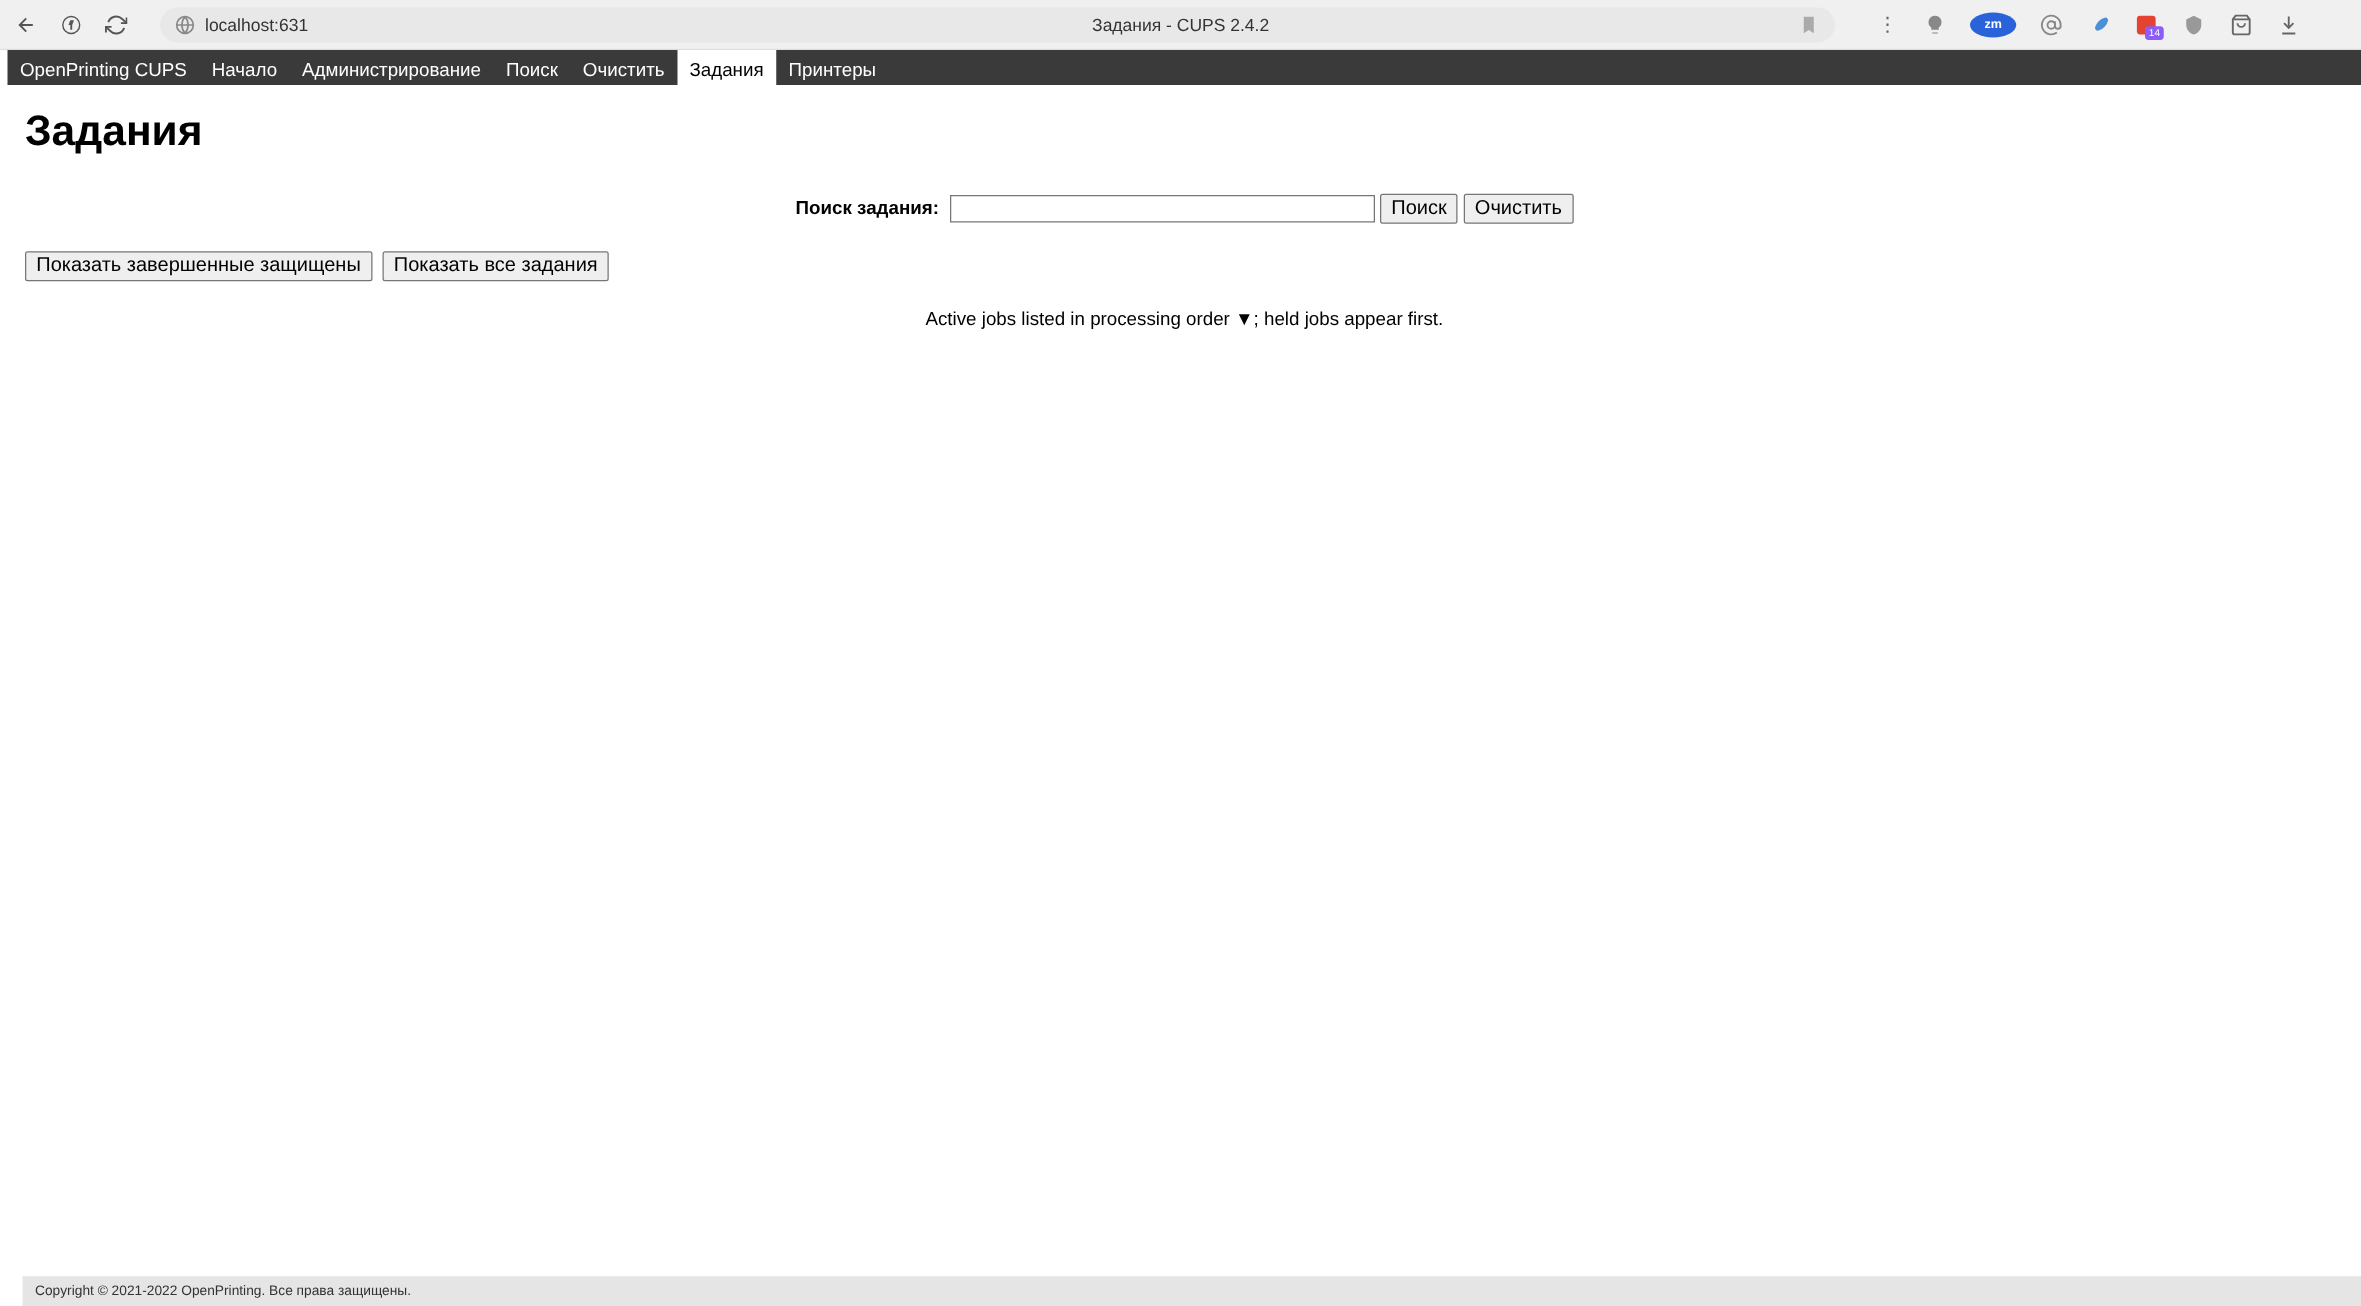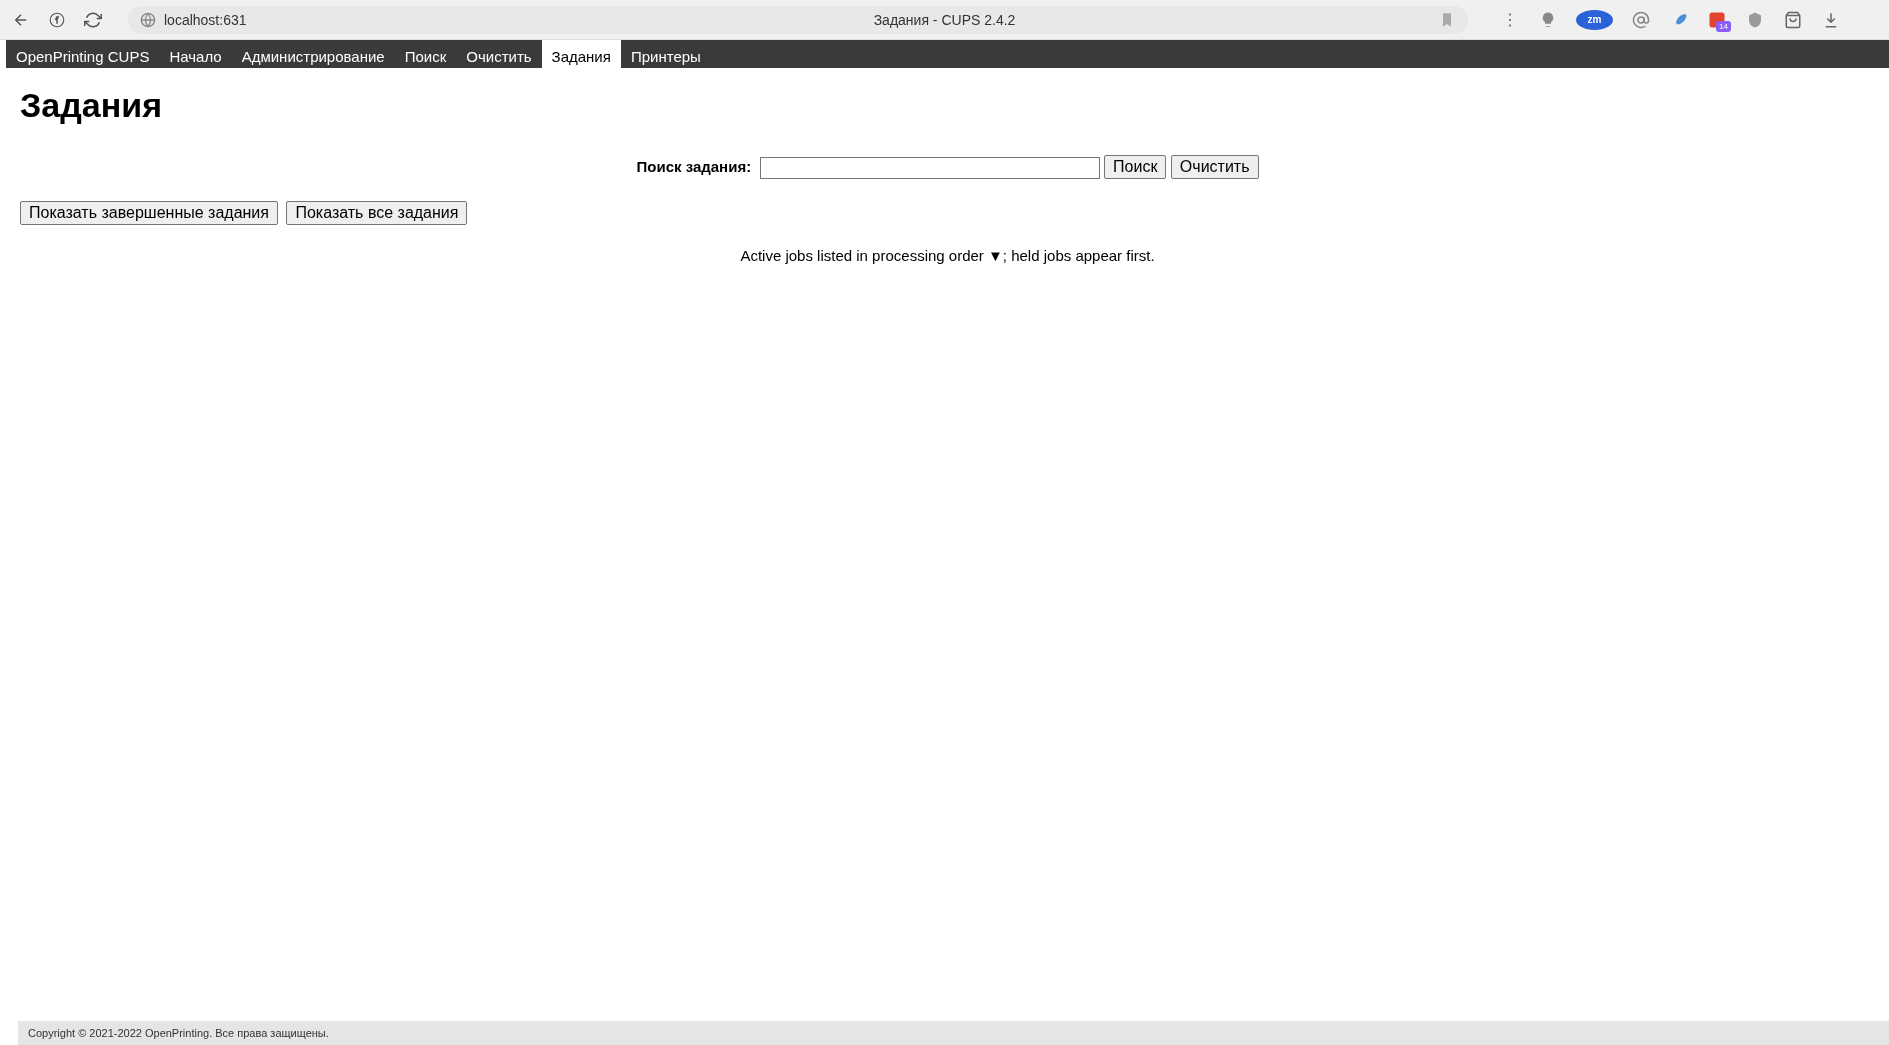--- a/index.html
+++ b/index.html
@@ -300,21 +300,21 @@
     <h1 class="page-heading">Задания</h1>
 
     <div class="search-row">
       <span class="search-label">Поиск задания:</span>
       <input type="text" class="search-input" style="">
       <button class="btn">Поиск</button>
       <button class="btn">Очистить</button>
     </div>
 
     <div class="filter-row">
-      <button class="btn">Показать завершенные задания</button>
+      <button class="btn">Показать завершенные защищены</button>
       <button class="btn">Показать все задания</button>
     </div>
 
     <div class="status-text">Active jobs listed in processing order ▼; held jobs appear first.</div>
   </div>
 
   <div class="footer">
     <span>Copyright © 2021-2022 OpenPrinting. Все права защищены.</span>
   </div>
 </div>

